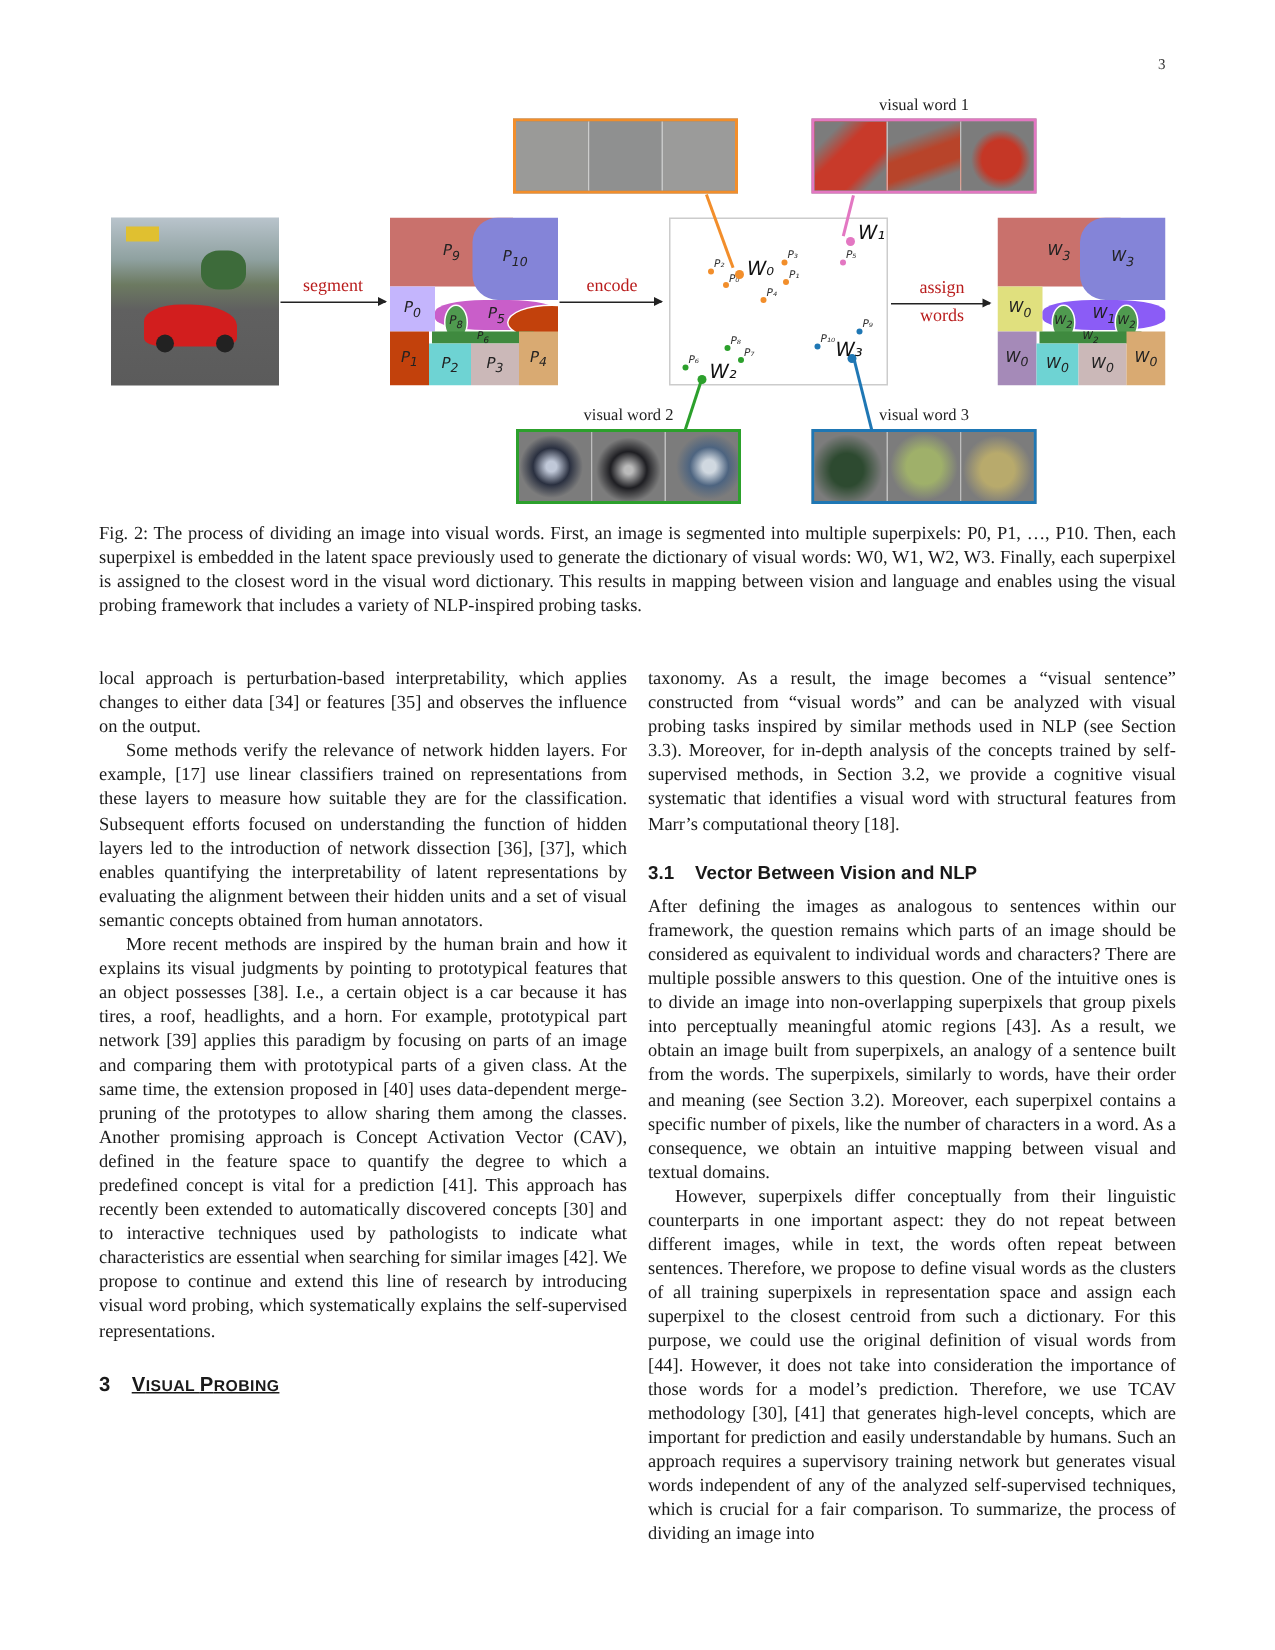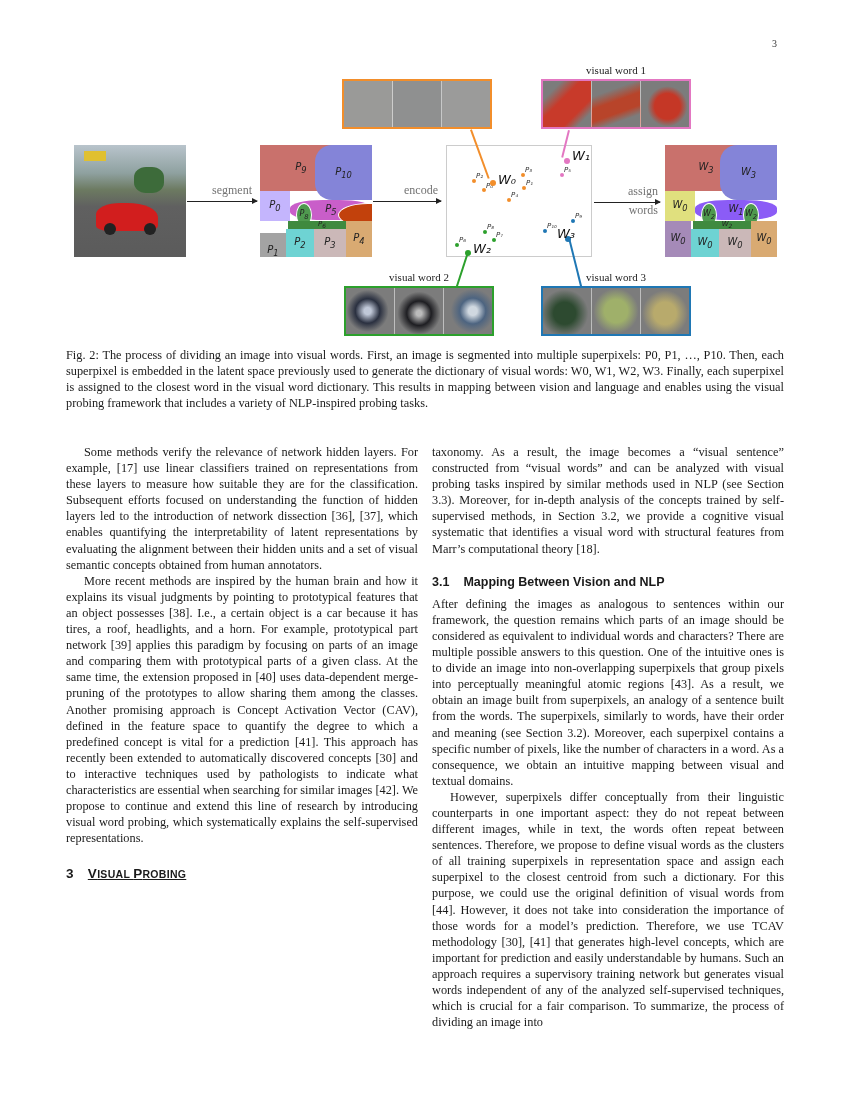--- a/index.html
+++ b/index.html
@@ -6,21 +6,21 @@
   body { width: 850px; height: 1100px; position: relative; overflow: hidden;
          font-family: "Liberation Serif", "DejaVu Serif", serif; color: #1a1a1a; }
   .page-number { position: absolute; left: 772px; top: 38px; font-size: 10px; color: #333; }
 
   
   .figure { position: absolute; left: 60px; top: 58px; width: 730px; height: 285px; }
   .vw-label { position: absolute; font-size: 11px; text-align: center; color: #222; }
   .vw-box { position: absolute; display: flex; box-sizing: border-box; border: 2px solid; background: #888; }
   .vw-tile { flex: 1; border-right: 1px solid rgba(255,255,255,0.5); }
   .vw-tile:last-child { border-right: none; }
-  .arrow-label { position: absolute; font-size: 12px; color: #737373; text-align: right; }
+  .arrow-label { position: absolute; font-size: 12px; color: #b91c1c; text-align: center; }
   .arrow { position: absolute; height: 1px; background: #222; }
   .arrow::after { content: ""; position: absolute; right: -1px; top: -3px;
                   border-left: 6px solid #222; border-top: 3.5px solid transparent; border-bottom: 3.5px solid transparent; }
   .photo { position: absolute; overflow: hidden; }
   .seg { position: absolute; overflow: hidden; background: #fff; }
   .region { position: absolute; font-family: "DejaVu Sans", sans-serif; font-style: italic; font-size: 10px; color: #222;
             display: flex; align-items: center; justify-content: center; }
   .latent { position: absolute; border: 1px solid #ccc; background: #fff; box-sizing: border-box; }
   .pt { position: absolute; width: 4px; height: 4px; border-radius: 50%; }
   .pt-label { position: absolute; font-family: "DejaVu Sans", sans-serif; font-style: italic; font-size: 7px; color: #333; }
@@ -91,21 +91,21 @@
       </div>
     <div class="region" style="left:36px; top:58px; width:14px; height:22px; background:#4f9a4f; border-radius:50%; border:1px solid #fff; font-size:8px;">
         <span>P<sub>8</sub></span>
       </div>
     <div class="region" style="left:78px; top:58px; width:14px; height:22px; background:#c2410c; border-radius:50%; border:1px solid #fff; font-size:8px;padding-left:44px;">
         <span>P<sub>7</sub></span>
       </div>
     <div class="region" style="left:28px; top:76px; width:68px; height:8px; background:#3f8a3f; font-size:7px;">
         <span>P<sub>6</sub></span>
       </div>
-    <div class="region" style="left:0; top:88px; width:26px; height:36px; background:#a3a3a3;text-align:center;">
+    <div class="region" style="left:0; top:76px; width:26px; height:36px; background:#c2410c;text-align:center;">
         <span>P<sub>1</sub></span>
       </div>
     <div class="region" style="left:26px; top:84px; width:28px; height:28px; background:#6ed3d3;">
         <span>P<sub>2</sub></span>
       </div>
     <div class="region" style="left:54px; top:84px; width:32px; height:28px; background:#cbb8b8;">
         <span>P<sub>3</sub></span>
       </div>
     <div class="region" style="left:86px; top:76px; width:26px; height:36px; background:#d9aa72;">
         <span>P<sub>4</sub></span>
@@ -210,27 +210,28 @@
   <div class="vw-box" style="left:481px; top:228px; width:150px; height:50px; border-color:#1f77b4;">
     <div class="vw-tile" style="background:radial-gradient(circle at 45% 55%,#2d4a30 30%,#7c7c7c 65%);"></div>
     <div class="vw-tile" style="background:radial-gradient(circle at 50% 50%,#9fb06a 35%,#7c7c7c 68%);"></div>
     <div class="vw-tile" style="background:radial-gradient(circle at 50% 55%,#b8aa6c 32%,#7c7c7c 66%);"></div>
   </div>
 </div>
 
 <div class="caption">Fig. 2: The process of dividing an image into visual words. First, an image is segmented into multiple superpixels: P0, P1, …, P10. Then, each superpixel is embedded in the latent space previously used to generate the dictionary of visual words: W0, W1, W2, W3. Finally, each superpixel is assigned to the closest word in the visual word dictionary. This results in mapping between vision and language and enables using the visual probing framework that includes a variety of NLP-inspired probing tasks.</div>
 
 <div class="col col-left">
+  <p>local approach is perturbation-based interpretability, which applies changes to either data [34] or features [35] and observes the influence on the output.</p>
   <p class="indent">Some methods verify the relevance of network hidden layers. For example, [17] use linear classifiers trained on representations from these layers to measure how suitable they are for the classification. Subsequent efforts focused on understanding the function of hidden layers led to the introduction of network dissection [36], [37], which enables quantifying the interpretability of latent representations by evaluating the alignment between their hidden units and a set of visual semantic concepts obtained from human annotators.</p>
   <p class="indent">More recent methods are inspired by the human brain and how it explains its visual judgments by pointing to prototypical features that an object possesses [38]. I.e., a certain object is a car because it has tires, a roof, headlights, and a horn. For example, prototypical part network [39] applies this paradigm by focusing on parts of an image and comparing them with prototypical parts of a given class. At the same time, the extension proposed in [40] uses data-dependent merge-pruning of the prototypes to allow sharing them among the classes. Another promising approach is Concept Activation Vector (CAV), defined in the feature space to quantify the degree to which a predefined concept is vital for a prediction [41]. This approach has recently been extended to automatically discovered concepts [30] and to interactive techniques used by pathologists to indicate what characteristics are essential when searching for similar images [42]. We propose to continue and extend this line of research by introducing visual word probing, which systematically explains the self-supervised representations.</p>
   <div class="section-heading">
     <span class="num">3</span><span>V</span><span class="sc">ISUAL </span><span>P</span><span class="sc">ROBING</span>
   </div>
 </div>
 
 <div class="col col-right">
   <p>taxonomy. As a result, the image becomes a “visual sentence” constructed from “visual words” and can be analyzed with visual probing tasks inspired by similar methods used in NLP (see Section 3.3). Moreover, for in-depth analysis of the concepts trained by self-supervised methods, in Section 3.2, we provide a cognitive visual systematic that identifies a visual word with structural features from Marr’s computational theory [18].</p>
   <div class="subsection-heading">
-    <span class="num">3.1</span><span>Mapping Between Vision and NLP</span>
+    <span class="num">3.1</span><span>Vector Between Vision and NLP</span>
   </div>
   <p>After defining the images as analogous to sentences within our framework, the question remains which parts of an image should be considered as equivalent to individual words and characters? There are multiple possible answers to this question. One of the intuitive ones is to divide an image into non-overlapping superpixels that group pixels into perceptually meaningful atomic regions [43]. As a result, we obtain an image built from superpixels, an analogy of a sentence built from the words. The superpixels, similarly to words, have their order and meaning (see Section 3.2). Moreover, each superpixel contains a specific number of pixels, like the number of characters in a word. As a consequence, we obtain an intuitive mapping between visual and textual domains.</p>
   <p class="indent">However, superpixels differ conceptually from their linguistic counterparts in one important aspect: they do not repeat between different images, while in text, the words often repeat between sentences. Therefore, we propose to define visual words as the clusters of all training superpixels in representation space and assign each superpixel to the closest centroid from such a dictionary. For this purpose, we could use the original definition of visual words from [44]. However, it does not take into consideration the importance of those words for a model’s prediction. Therefore, we use TCAV methodology [30], [41] that generates high-level concepts, which are important for prediction and easily understandable by humans. Such an approach requires a supervisory training network but generates visual words independent of any of the analyzed self-supervised techniques, which is crucial for a fair comparison. To summarize, the process of dividing an image into</p>
 </div>
 
 </body></html>

